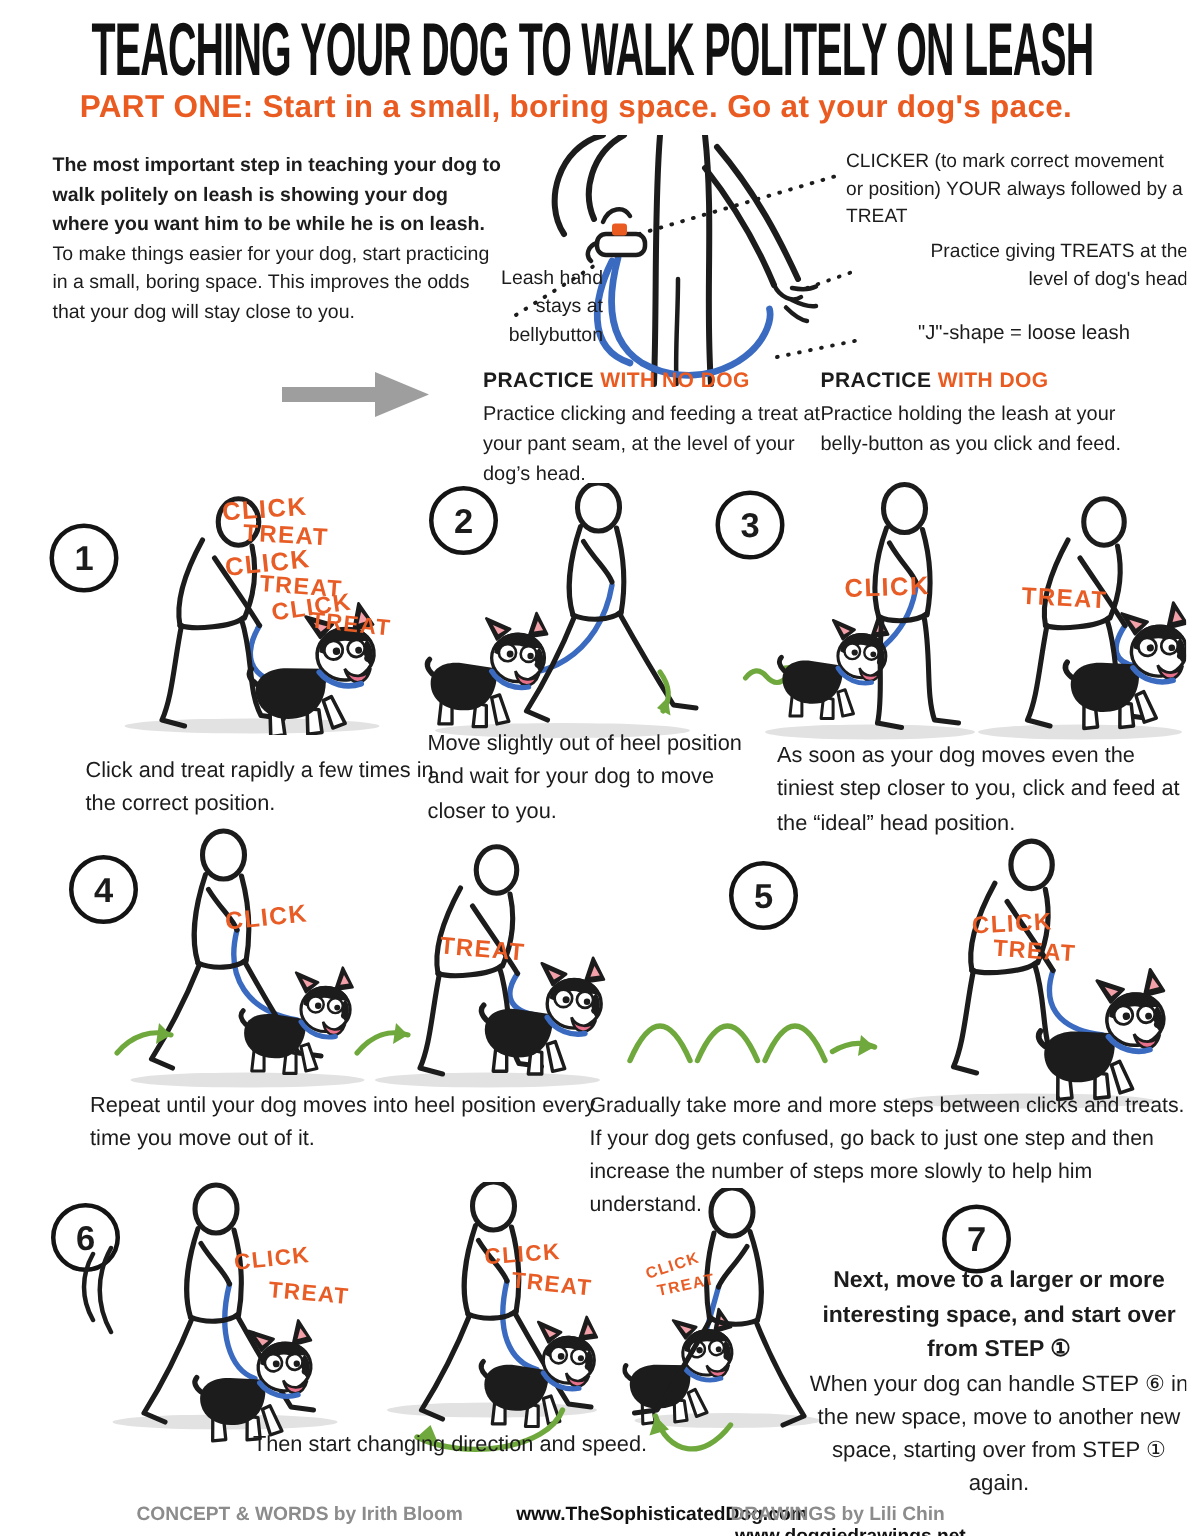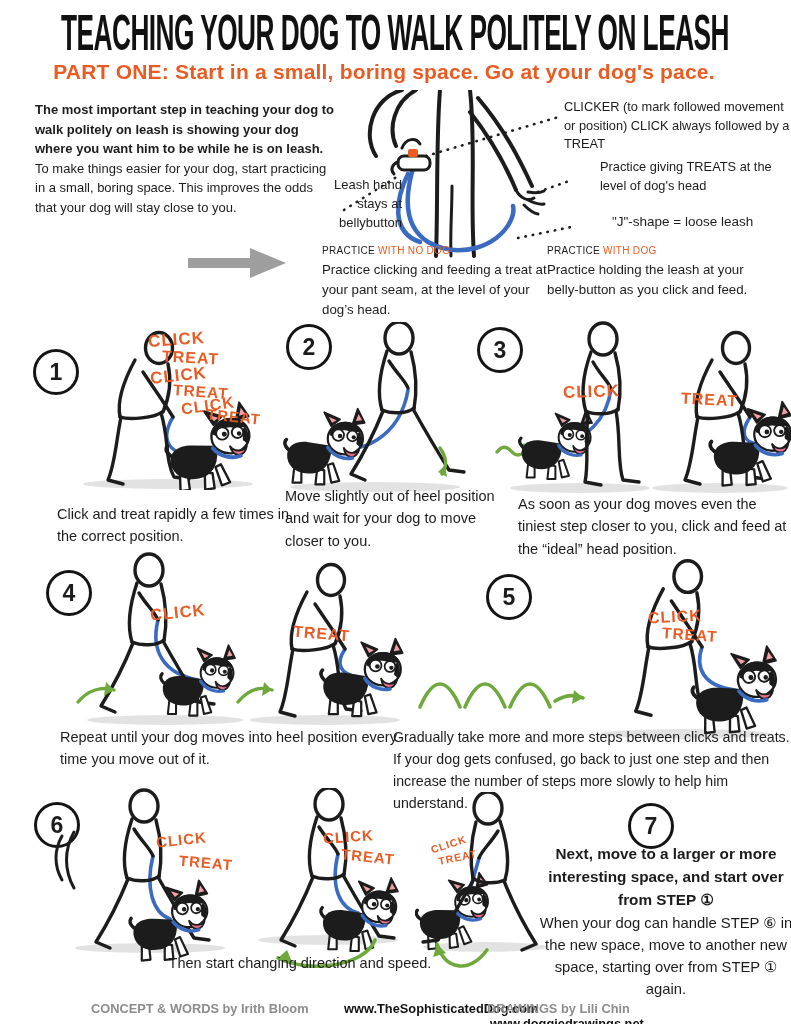--- a/index.html
+++ b/index.html
@@ -12,26 +12,26 @@
   .title-svg{position:absolute;left:0;top:8px;}
   .subtitle{position:absolute;left:0;top:60px;width:768px;text-align:center;
             font-size:21px;font-weight:bold;color:#EA5B22;letter-spacing:.2px;}
 
   .intro{position:absolute;left:35px;top:100px;width:300px;font-size:13px;line-height:1.5;}
   .intro p{margin:0;}
   .intro .b{font-weight:bold;}
 
   .callout{position:absolute;font-size:12.8px;line-height:1.45;color:#1c1c1c;}
   .co-clicker{left:564px;top:98px;width:226px;}
-  .co-treats{left:600px;top:158px;width:192px;}
+  .co-treats{left:600px;top:158px;width:192px;text-align:right;}
   .co-jshape{left:612px;top:212px;width:178px;font-size:13.5px;}
   .co-leashhand{left:318px;top:176px;width:84px;text-align:right;white-space:pre-line;font-size:13px;}
 
   .practice{position:absolute;width:226px;font-size:13.3px;line-height:1.5;}
-  .practice .hdr{font-weight:normal;font-size:10px;letter-spacing:.3px;}
+  .practice .hdr{font-weight:bold;font-size:14px;letter-spacing:.3px;}
   .practice .hdr .or{color:#EA5B22;}
   .practice p{margin:2px 0 0 0;}
   .pr1{left:322px;top:243px;}
   .pr2{left:547px;top:243px;}
 
   
   .stepnum{position:absolute;width:40px;height:40px;border:3px solid #141414;border-radius:50%;
            background:#fff;display:flex;align-items:center;justify-content:center;
            font-size:23px;font-weight:bold;}
 
@@ -153,21 +153,21 @@
       <path d="M204,115 q8,8 14,9"></path>
     </g>
     <g stroke="#1c1c1c" stroke-width="2.6" stroke-linecap="round" stroke-dasharray="0.5 7" fill="none">
       <path d="M106,66 L242,26"></path>
       <path d="M218,102 L252,90"></path>
       <path d="M198,148 L256,136"></path>
       <path d="M24,120 L78,86"></path>
     </g>
   </svg>
 
-  <div class="callout co-clicker">CLICKER (to mark followed movement or position) CLICK always followed by a TREAT</div>
+  <div class="callout co-clicker">CLICKER (to mark correct movement or position) YOUR always followed by a TREAT</div>
   <div class="callout co-treats">Practice giving TREATS at the level of dog's head</div>
   <div class="callout co-jshape">"J"-shape = loose leash</div>
   <div class="callout co-leashhand">Leash hand
 stays at
 bellybutton</div>
 
   <div class="practice pr1">
     <div class="hdr"><span>PRACTICE</span><span class="or"> WITH NO DOG</span></div>
     <p>Practice clicking and feeding a treat at your pant seam, at the level of your dog’s head.</p>
   </div>

